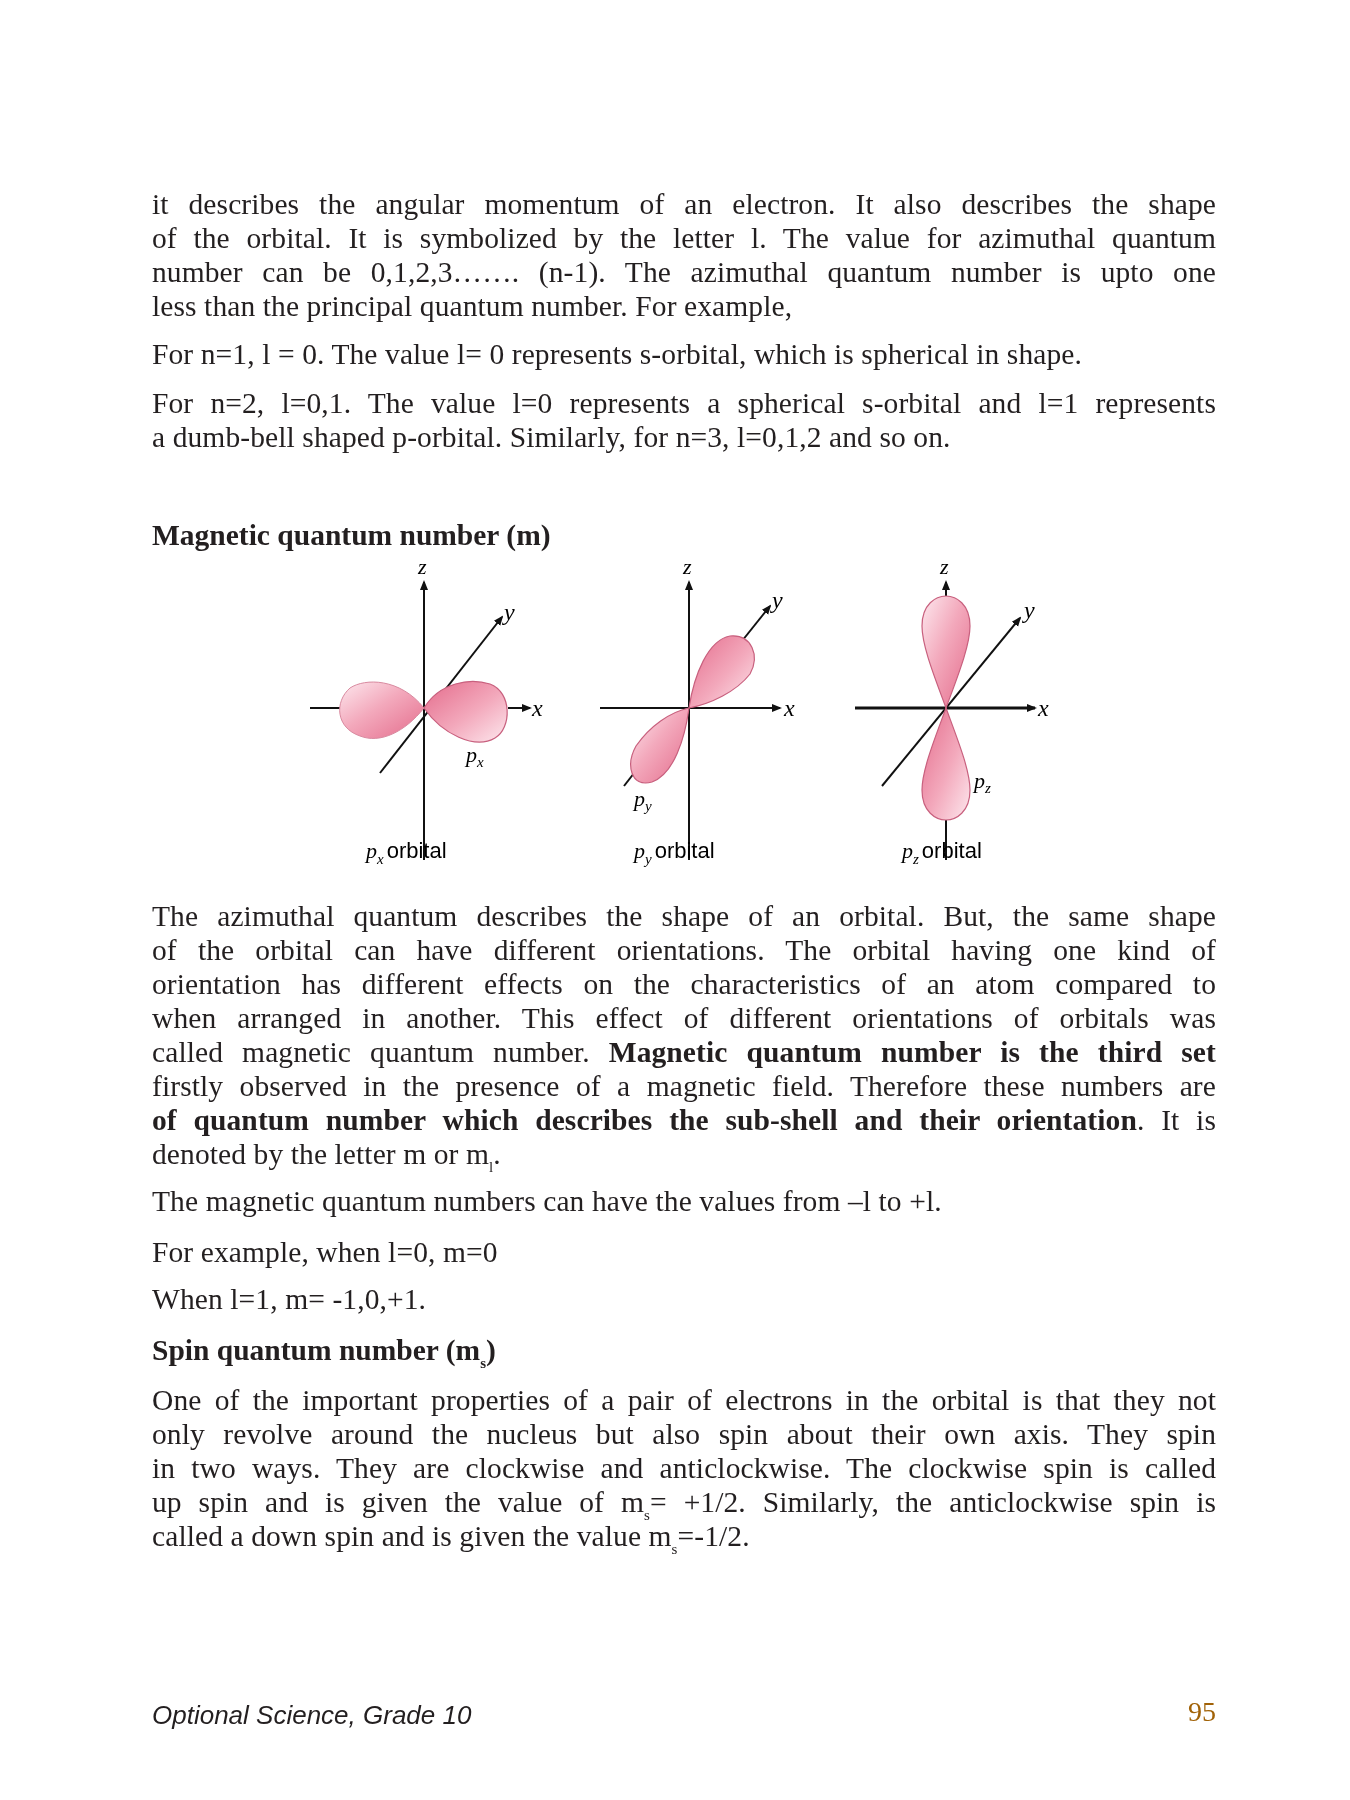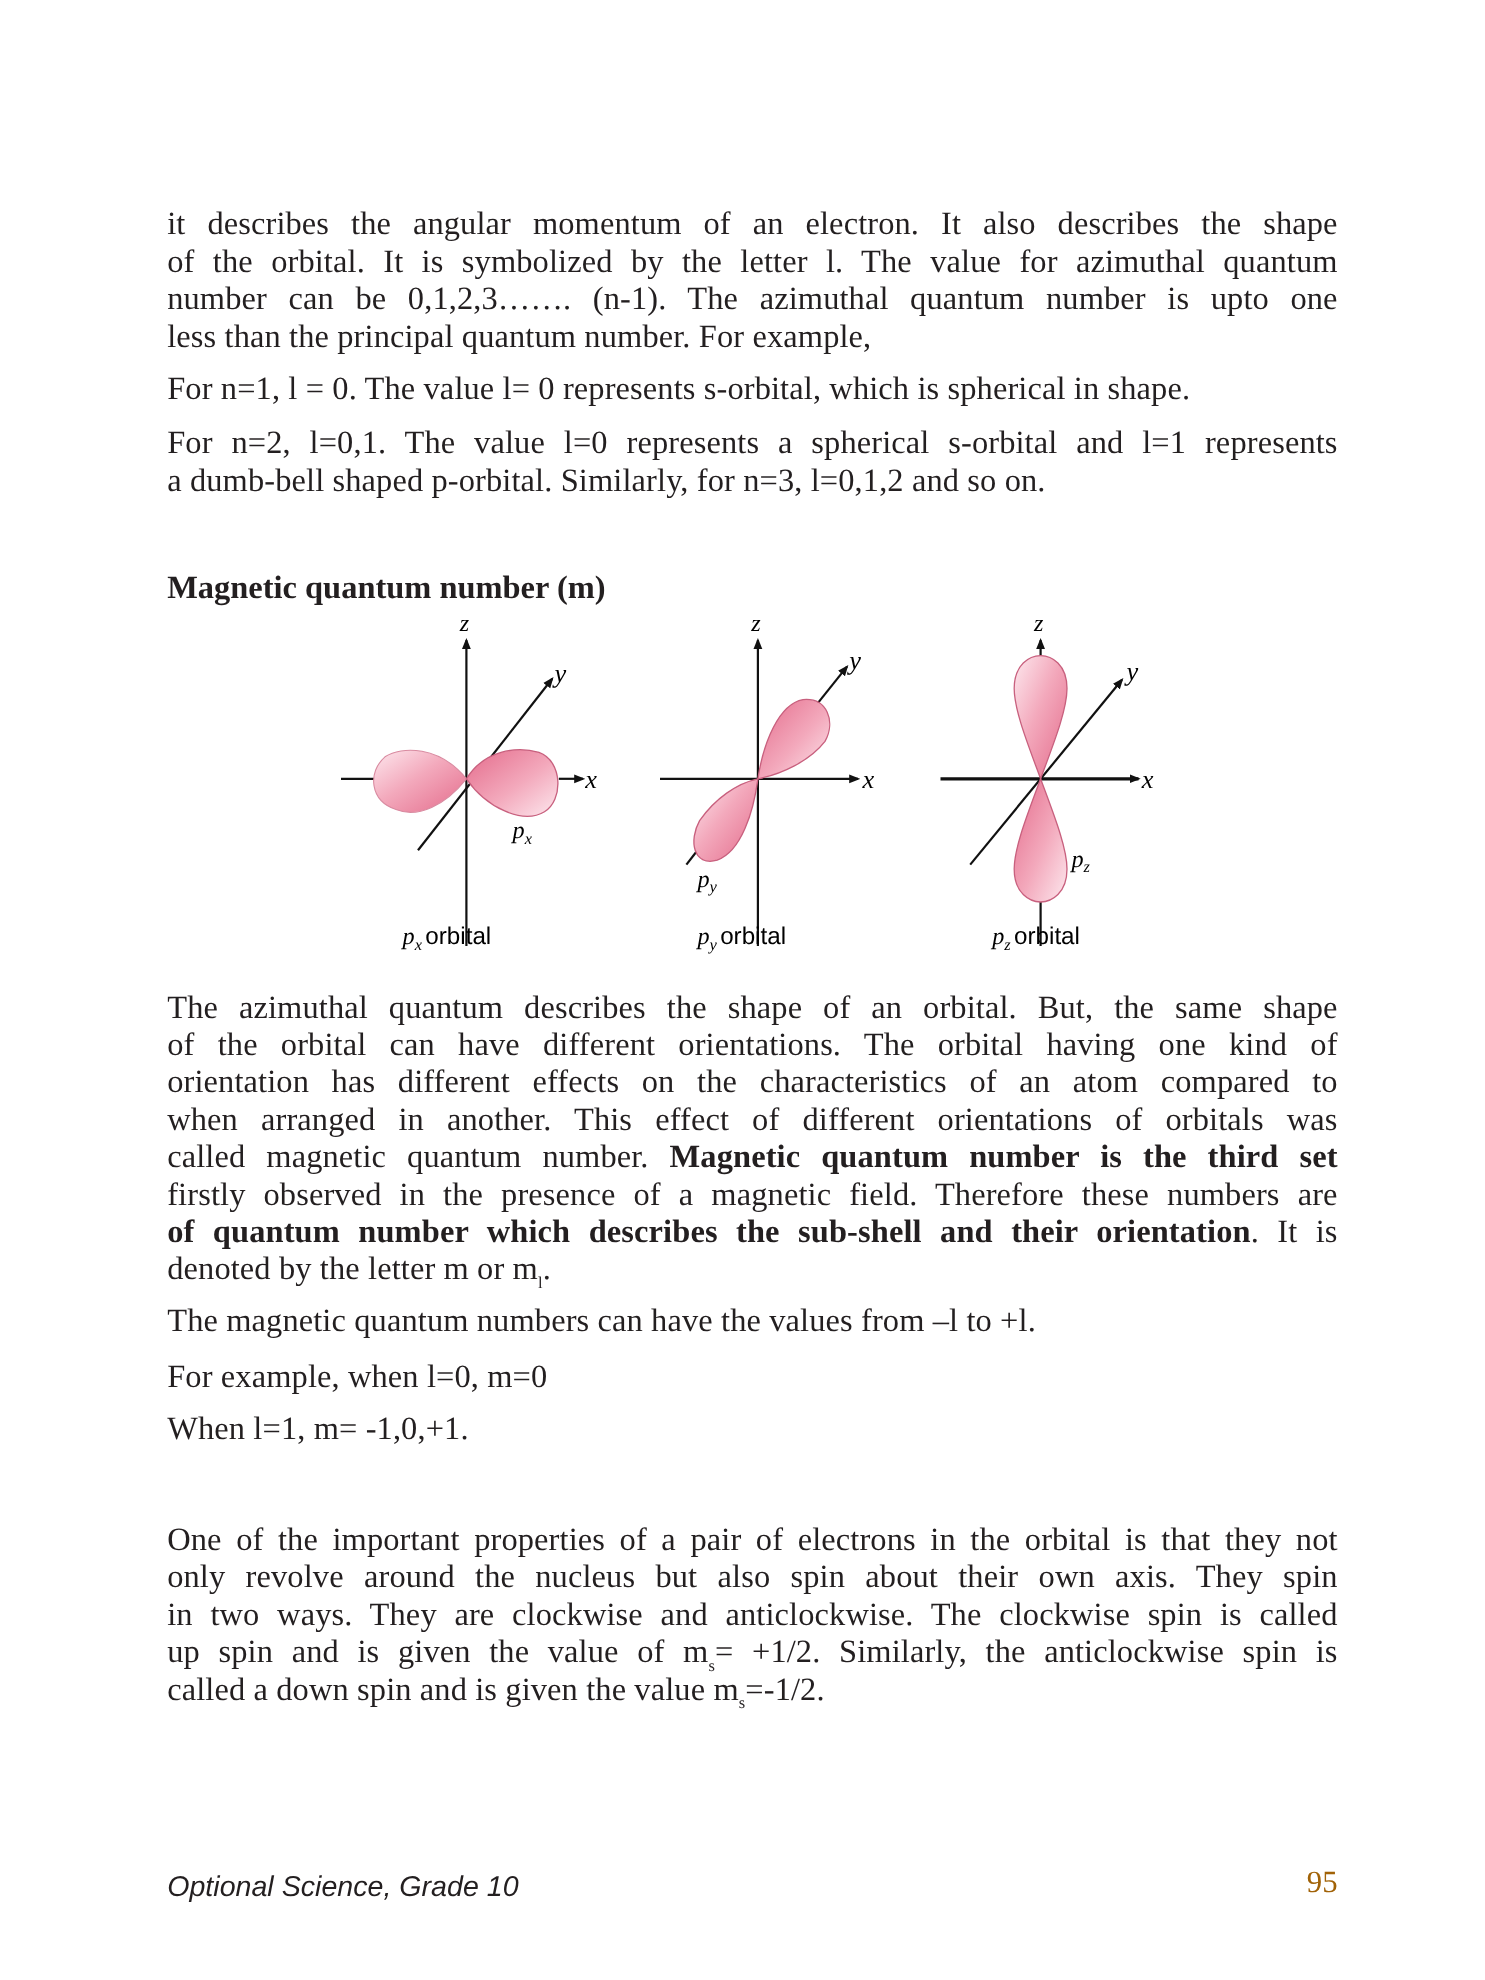--- a/index.html
+++ b/index.html
@@ -116,20 +116,21 @@
   <div class="para" style="top:1184px;">
     <span class="line nojust">The magnetic quantum numbers can have the values from –l to +l.</span>
   </div>
   <div class="para" style="top:1235px;">
     <span class="line nojust">For example, when l=0, m=0</span>
   </div>
   <div class="para" style="top:1282px;">
     <span class="line nojust">When l=1, m= -1,0,+1.</span>
   </div>
 
+  <div class="heading" style="top:1333px;"><span>Spin quantum number (m</span><sub class="s">s</sub><span>)</span></div>
 
   <div class="para" style="top:1383px;">
     <span class="line">One of the important properties of a pair of electrons in the orbital is that they not</span>
     <span class="line">only revolve around the nucleus but also spin about their own axis. They spin</span>
     <span class="line">in two ways. They are clockwise and anticlockwise. The clockwise spin is called</span>
     <span class="line"><span>up spin and is given the value of m</span><sub class="s">s</sub><span>= +1/2. Similarly, the anticlockwise spin is</span></span>
     <span class="line nojust"><span>called a down spin and is given the value m</span><sub class="s">s</sub><span>=-1/2.</span></span>
   </div>
 
   <div class="footer-left">Optional Science, Grade 10</div>

